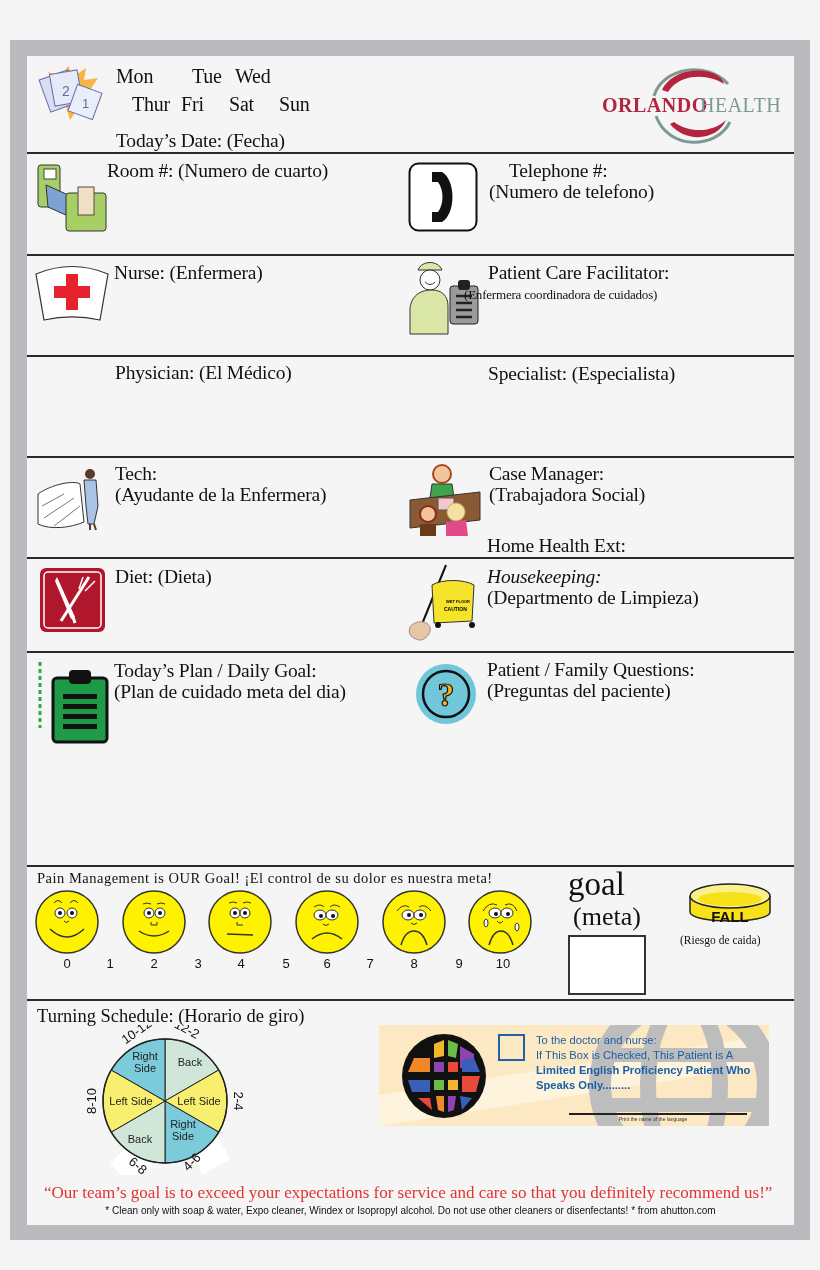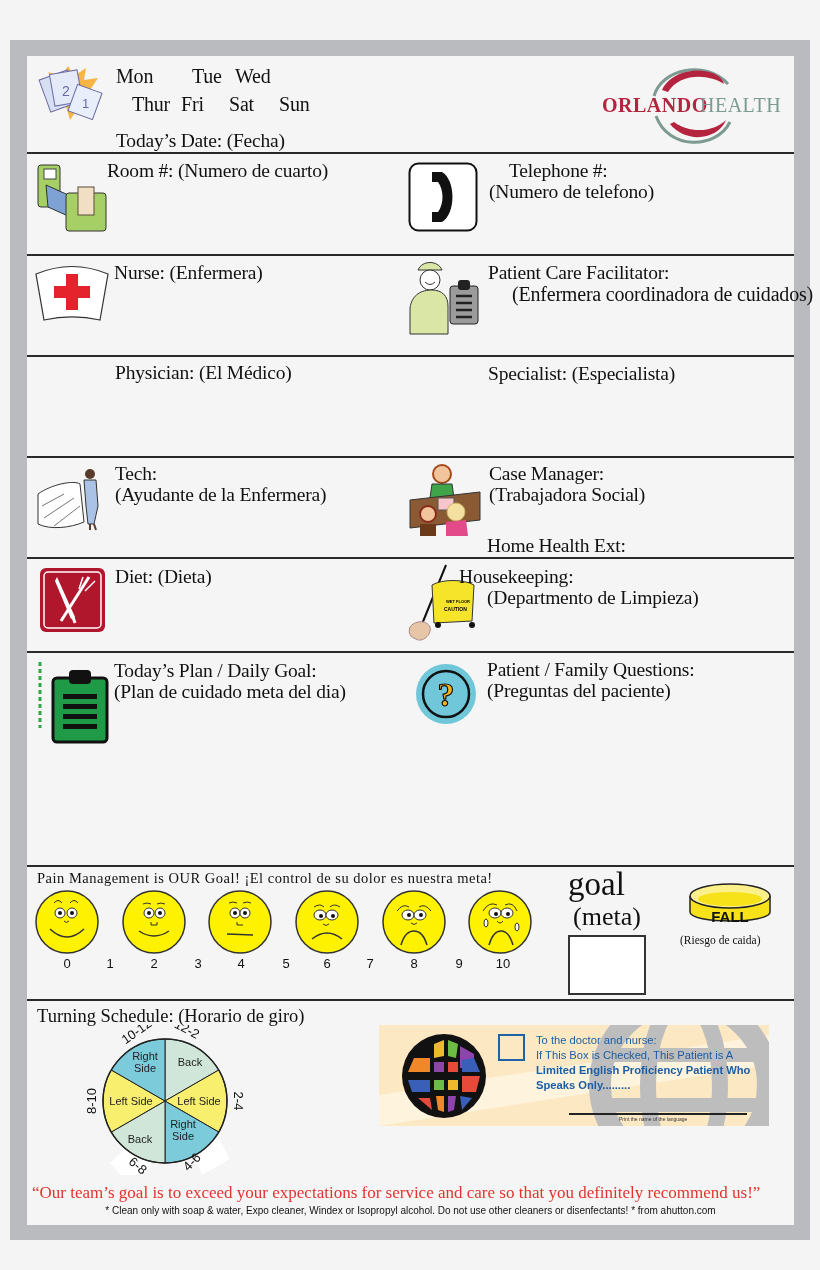--- a/index.html
+++ b/index.html
@@ -19,21 +19,21 @@
   .goal-sub { position: absolute; left: 563px; top: 902px; width: 88px; text-align: center; font-size: 26px; }
   .goal-box { position: absolute; left: 568px; top: 935px; width: 78px; height: 60px; border: 2px solid #333; background: #fff; }
   .fall-sub { position: absolute; left: 680px; top: 934px; font-size: 11.5px; }
   .turn-title { position: absolute; left: 37px; top: 1006px; font-size: 18.5px; }
   .lep { position: absolute; left: 379px; top: 1025px; width: 390px; height: 101px; background: #fde8c4; overflow: hidden; }
   .lep-text { position: absolute; left: 157px; top: 8px; font-family: "Liberation Sans", sans-serif; font-size: 11.2px; color: #1b5ea5; line-height: 15px; white-space: nowrap; }
   .lep-bold { font-weight: bold; }
   .lep-check { position: absolute; left: 119px; top: 9px; width: 27px; height: 27px; border: 2px solid #2062a8; }
   .lep-line { position: absolute; left: 190px; top: 88px; width: 178px; height: 1.5px; background: #222; }
   .lep-caption { position: absolute; left: 240px; top: 91px; font-family: "Liberation Sans", sans-serif; font-size: 5px; color: #333; white-space: nowrap; }
-  .quote { position: absolute; left: 32px; top: 1183px; width: 678px; text-align: center; color: #e2342f; font-size: 17px; white-space: nowrap; }
+  .quote { position: absolute; left: 44px; top: 1183px; width: 678px; text-align: center; color: #e2342f; font-size: 17px; white-space: nowrap; }
   .footnote { position: absolute; left: 27px; top: 1205px; width: 767px; text-align: center; font-family: "Liberation Sans", sans-serif; font-size: 10px; color: #111; white-space: nowrap; }
   .wedge-label { font-family: "Liberation Sans", sans-serif; font-size: 11px; fill: #222; }
   .time-label { font-family: "Liberation Sans", sans-serif; font-size: 13px; fill: #111; }
 </style>
 </head>
 <body>
 
 <div class="frame"></div>
 <div class="panel"></div>
 
@@ -108,21 +108,21 @@
     <path d="M2,72 L2,46 C4,32 14,28 24,28 C34,28 40,34 40,44 L40,72 Z" fill="#d9e6a6" stroke="#333"></path>
     <rect x="42" y="24" width="28" height="38" rx="3" fill="#9b9b9b" stroke="#222"></rect>
     <rect x="50" y="18" width="12" height="10" rx="3" fill="#222"></rect>
     <line x1="48" y1="34" x2="64" y2="34" stroke="#222" stroke-width="2.5"></line>
     <line x1="48" y1="41" x2="64" y2="41" stroke="#222" stroke-width="2.5"></line>
     <line x1="48" y1="48" x2="64" y2="48" stroke="#222" stroke-width="2.5"></line>
     <line x1="48" y1="55" x2="64" y2="55" stroke="#222" stroke-width="2.5"></line>
   </svg>
 </div>
 <div class="lbl" style="left:488px;top:262px;">Patient Care Facilitator:</div>
-<div class="lbl" style="left:512px;top:284px;font-size:20px;">(Enfermera coordinadora de cuidados)</div>
+<div class="lbl" style="left:464px;top:284px;font-size:13px;">(Enfermera coordinadora de cuidados)</div>
 
 <div class="hline" style="top:355px;"></div>
 
 <div class="lbl" style="left:115px;top:362px;">Physician: (El Médico)</div>
 <div class="lbl" style="left:488px;top:363px;">Specialist: (Especialista)</div>
 
 <div class="hline" style="top:456px;"></div>
 
 <div class="abs" style="left:34px;top:466px;width:76px;height:66px;">
   <svg width="76" height="66" viewBox="0 0 76 66">
@@ -173,21 +173,21 @@
     <line x1="40" y1="2" x2="14" y2="66" stroke="#111" stroke-width="2"></line>
     <path d="M26,22 C36,16 58,16 68,22 L66,58 L28,60 Z" fill="#f5e42a" stroke="#333"></path>
     <rect x="38" y="34" width="20" height="16" fill="#f5e42a"></rect>
     <text x="40" y="40" font-size="4" font-family="Liberation Sans, sans-serif" font-weight="bold">WET FLOOR</text>
     <text x="38" y="48" font-size="5" font-family="Liberation Sans, sans-serif" font-weight="bold">CAUTION</text>
     <circle cx="32" cy="62" r="3" fill="#111"></circle>
     <circle cx="66" cy="62" r="3" fill="#111"></circle>
     <path d="M4,64 C8,58 20,56 24,64 C26,72 16,80 10,76 C4,74 2,70 4,64 Z" fill="#e6c6a6" stroke="#a88"></path>
   </svg>
 </div>
-<div class="lbl" style="left:459px;top:566px;">Housekeeping:</div>
+<div class="lbl" style="left:487px;top:566px;font-style:italic;">Housekeeping:</div>
 <div class="lbl" style="left:487px;top:587px;">(Departmento de Limpieza)</div>
 
 <div class="hline" style="top:651px;"></div>
 
 <div class="abs" style="left:35px;top:660px;width:76px;height:84px;">
   <svg width="76" height="84" viewBox="0 0 76 84">
     <line x1="5" y1="2" x2="5" y2="68" stroke="#2fa84a" stroke-width="3" stroke-dasharray="4 3"></line>
     <rect x="18" y="18" width="54" height="64" rx="4" fill="#1f9a46" stroke="#111" stroke-width="3"></rect>
     <rect x="34" y="10" width="22" height="14" rx="4" fill="#111"></rect>
     <rect x="28" y="34" width="34" height="5" fill="#111"></rect>

